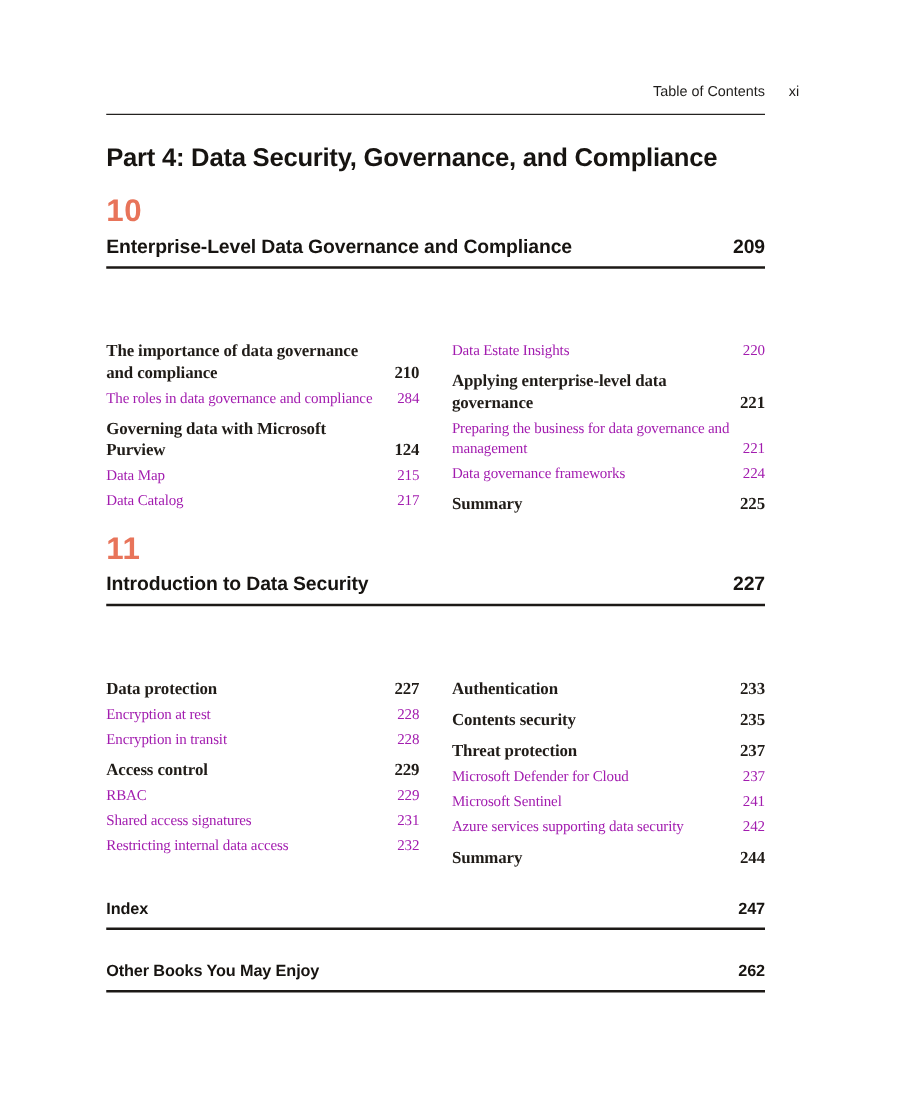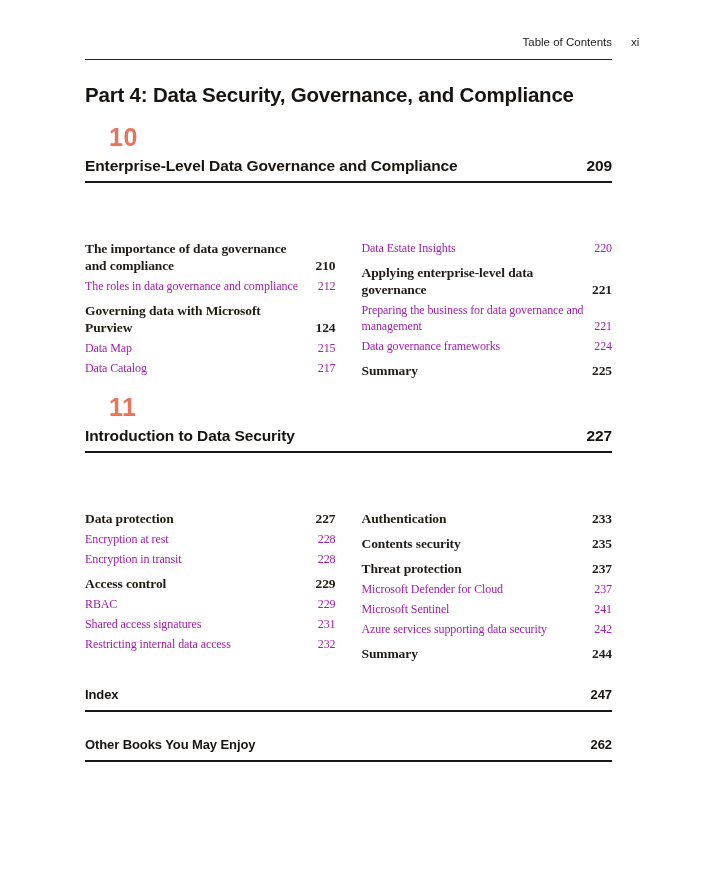--- a/index.html
+++ b/index.html
@@ -17,21 +17,21 @@
   }
   .content {
     position: absolute;
     left: 85px; top: 0;
     width: 527px;
   }
 
   
   .running-header {
     position: relative;
-    margin-top: 36px;
+    margin-top: 68px;
     height: 14px;
     font-size: 11.5px;
     color: #1f1d1b;
     text-align: right;
   }
   .rh-page {
     position: absolute;
     left: 546px; top: 0;
     width: 30px;
     text-align: left;
@@ -52,21 +52,20 @@
     color: #171411;
   }
 
   
   .chapter-number {
     margin-top: 13px;
     font-size: 25px;
     line-height: 30px;
     font-weight: bold;
     letter-spacing: 0.5px;
-    margin-left: 24px;
   }
   .chapter-title-row {
     margin-top: 4px;
     display: flex;
     justify-content: space-between;
     align-items: baseline;
     font-size: 15.5px;
     line-height: 19px;
     font-weight: bold;
     letter-spacing: -0.1px;
@@ -141,21 +140,21 @@
         <span>209</span>
       </div>
       <div class="columns">
         <div class="col">
           <div class="entry section">
             <span class="entry-label">The importance of data governance and compliance</span>
             <span class="entry-page">210</span>
           </div>
           <div class="entry sub">
             <span class="entry-label">The roles in data governance and compliance</span>
-            <span class="entry-page">212</span>
+            <span class="entry-page">284</span>
           </div>
           <div class="entry section">
             <span class="entry-label">Governing data with Microsoft Purview</span>
             <span class="entry-page">124</span>
           </div>
           <div class="entry sub">
             <span class="entry-label">Data Map</span>
             <span class="entry-page">215</span>
           </div>
           <div class="entry sub">

